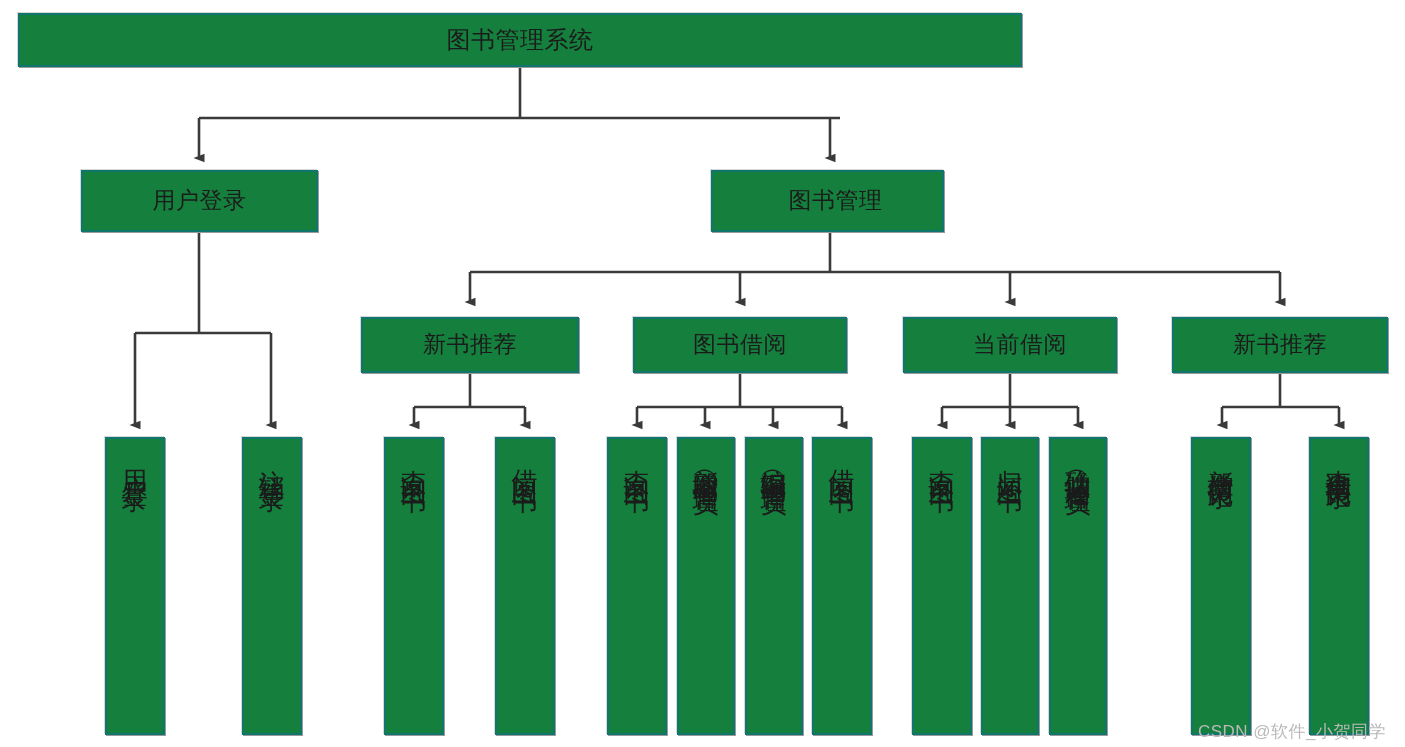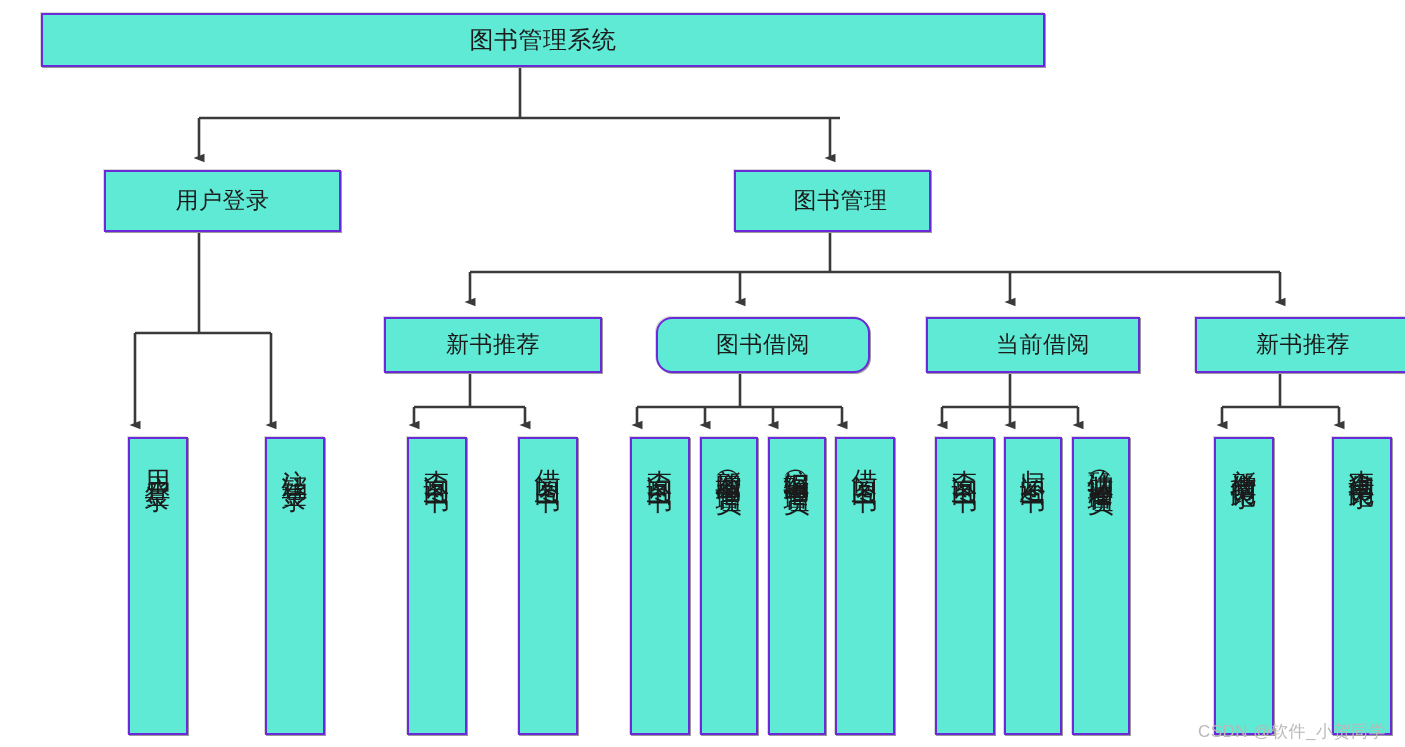--- a/index.html
+++ b/index.html
@@ -24,28 +24,27 @@
     position: absolute;
     left: 0;
     top: 0;
     width: 1405px;
     height: 747px;
     pointer-events: none;
   }
   .node {
     position: absolute;
     box-sizing: border-box;
-    background: #5eead4;
-    border: 2px solid #6d28d9;
+    background: #15803d;
+    border: 2px solid #0f766e;
     box-shadow: 1px 1px 0 0 #9a9a9a, -1px -1px 0 0 #d8d8d8;
     display: flex;
     align-items: center;
     justify-content: center;
     color: #1b1b1b;
-    margin-left: 23px;
   }
   .node .label {
     display: block;
     text-align: center;
     line-height: 1.12;
     letter-spacing: 0.5px;
     white-space: nowrap;
   }
   
   .node.horiz .label {
@@ -139,29 +138,29 @@
   </svg>
 
   <div class="node horiz root" style="left:18px; top:13px; width:1004px; height:54px;">
     <span class="label">图书管理系统</span>
   </div>
 
   <div class="node horiz" style="left:81px; top:170px; width:237px; height:62px;">
     <span class="label">用户登录</span>
   </div>
 
-  <div class="node horiz" style="left:711px; top:170px; width:197px; height:62px;padding-left:16px;">
+  <div class="node horiz" style="left:711px; top:170px; width:233px; height:62px;padding-left:16px;">
     <span class="label">图书管理</span>
   </div>
 
   <div class="node horiz" style="left:361px; top:317px; width:218px; height:56px;align-items:center;">
     <span class="label">新书推荐</span>
   </div>
 
-  <div class="node horiz" style="left:633px; top:317px; width:214px; height:56px;border-radius:16px;">
+  <div class="node horiz" style="left:633px; top:317px; width:214px; height:56px;">
     <span class="label">图书借阅</span>
   </div>
 
   <div class="node horiz" style="left:903px; top:317px; width:214px; height:56px;padding-left:20px;">
     <span class="label">当前借阅</span>
   </div>
 
   <div class="node horiz" style="left:1172px; top:317px; width:216px; height:56px;">
     <span class="label">新书推荐</span>
   </div>

